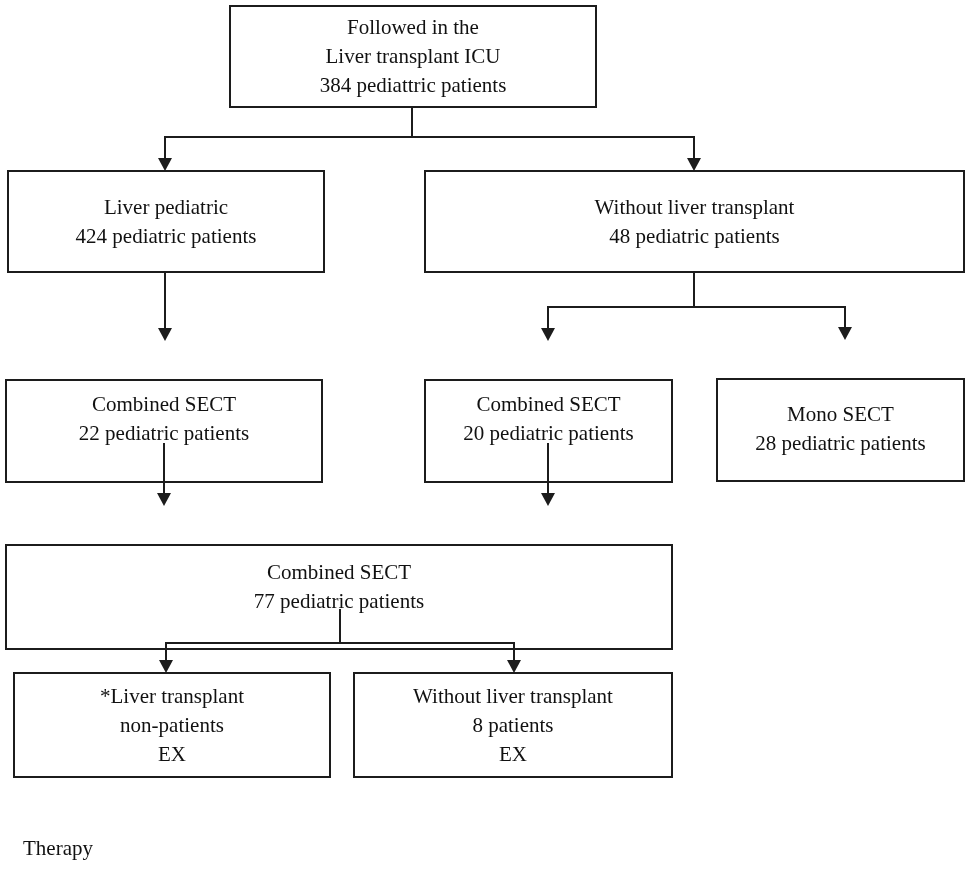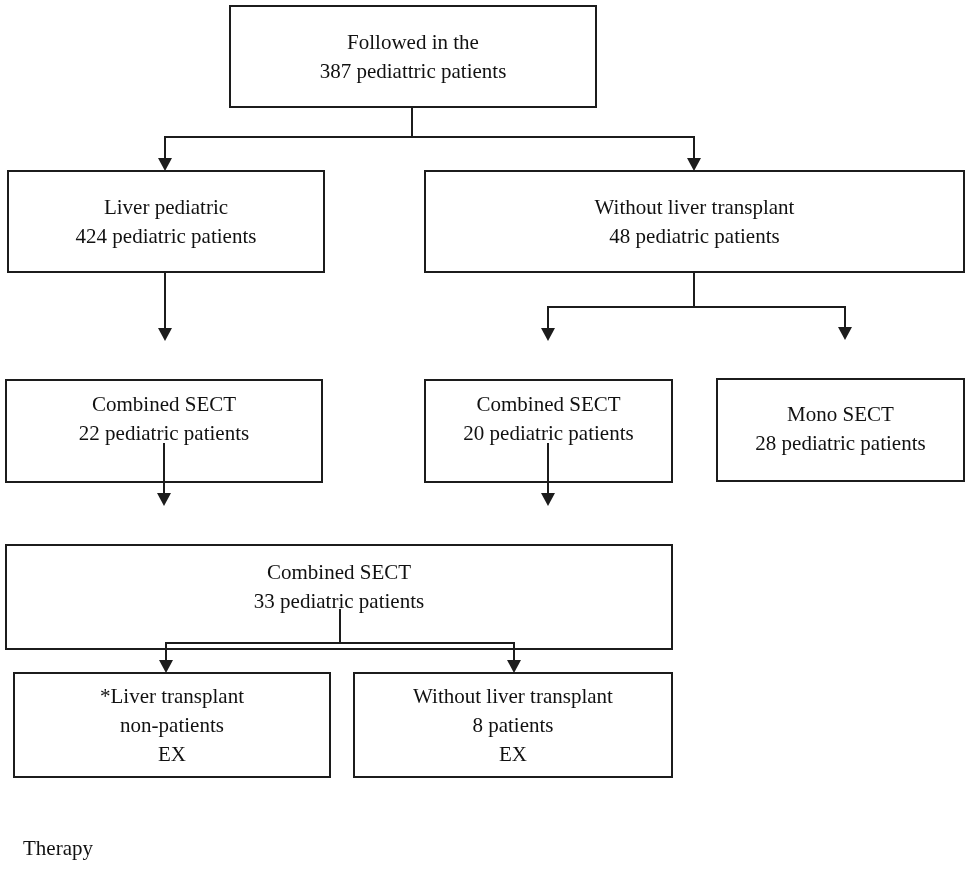--- a/index.html
+++ b/index.html
@@ -70,21 +70,22 @@
   .footnote .fl { text-align: left; }
   .footnote .fl.just { text-align: justify; text-align-last: justify; }
 </style>
 </head>
 <body>
 
 <div class="stage">
 
   <div class="node" style="left:229px; top:5px; width:368px; height:103px;">
     <span class="ln">Followed in the</span>
-    <span class="ln">387 pediattric patients</span>
+    <span class="ln">Liver transplant ICU</span>
+    <span class="ln">384 pediattric patients</span>
   </div>
 
   <div class="node" style="left:7px; top:170px; width:318px; height:103px;">
     <span class="ln">Liver pediatric</span>
     <span class="ln">424 pediatric patients</span>
   </div>
 
   <div class="node" style="left:424px; top:170px; width:541px; height:103px;">
     <span class="ln">Without liver transplant</span>
     <span class="ln">48 pediatric patients</span>
@@ -100,21 +101,21 @@
     <span class="ln">20 pediatric patients</span>
   </div>
 
   <div class="node toptext" style="left:716px; top:339px; width:249px; height:104px; padding-top:20px;">
     <span class="ln">Mono SECT</span>
     <span class="ln">28 pediatric patients</span>
   </div>
 
   <div class="node toptext" style="left:5px; top:505px; width:668px; height:106px; padding-top:12px;">
     <span class="ln">Combined SECT</span>
-    <span class="ln">33 pediatric patients</span>
+    <span class="ln">77 pediatric patients</span>
   </div>
 
   <div class="node" style="left:13px; top:672px; width:318px; height:106px;">
     <span class="ln">*Liver transplant</span>
     <span class="ln">non-patients</span>
     <span class="ln">EX</span>
   </div>
 
   <div class="node" style="left:353px; top:672px; width:320px; height:106px;">
     <span class="ln">Without liver transplant</span>

